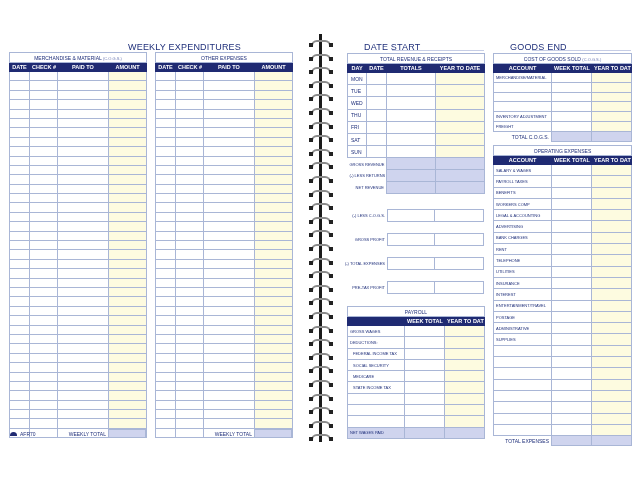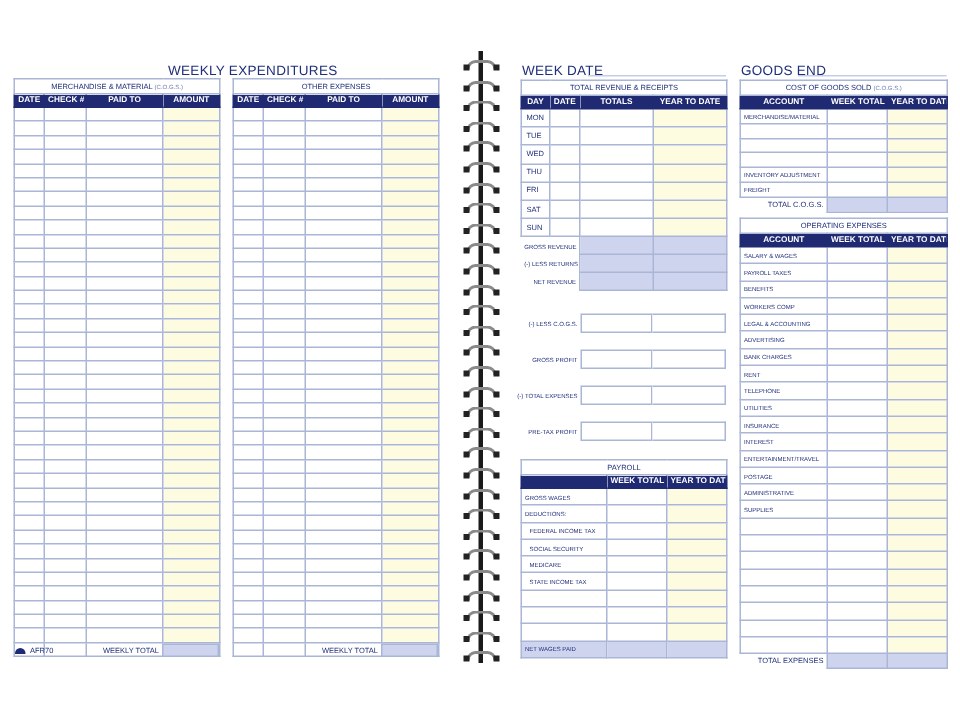--- a/index.html
+++ b/index.html
@@ -1,20 +1,20 @@
 <!DOCTYPE html>
 <html><head>
 <meta charset="utf-8">
 <style>
   * { box-sizing: border-box; margin: 0; padding: 0; }
   html, body { width: 640px; height: 480px; background: #ffffff; overflow: hidden; }
   body { position: relative; font-family: "Liberation Sans", sans-serif; color: #1f2f7a; }
 
   .abs { position: absolute; }
-  .title { font-size: 9px; letter-spacing: 0.2px; color: #1f2f7a; }
+  .title { font-size: 9px; letter-spacing: 0.2px; color: #1f2f7a; margin-left: 16px; }
   .title-line { position: absolute; height: 1px; background: #c6cde6; }
 
   table.grid { border-collapse: collapse; table-layout: fixed; position: absolute; }
   table.grid td, table.grid th { border: 1px solid #a9b6d6; padding: 0 2px; overflow: hidden; white-space: nowrap; }
   table.grid .cap td { height: 10px; font-size: 5px; text-align: center; color: #1f2f7a; font-weight: normal; border-color: #a9b6d6; }
   table.grid .hdr th { background: #1f2a72; color: #ffffff; font-size: 5.5px; font-weight: bold; height: 9px; text-align: center; border-color: #1f2a72; }
   table.grid td.yel { background: #fdfbe0; }
   table.grid td.lav { background: #cfd4ee; }
   table.grid td.lbl { font-size: 4px; color: #1f2f7a; text-align: left; }
   table.grid td.lbl.in { padding-left: 5px; }
@@ -713,21 +713,21 @@
       <div class="hole-r"></div>
     </div>
     <div class="coil" style="top: 400.4px;">
       <div class="arc"></div>
       <div class="hole-l"></div>
       <div class="hole-r"></div>
     </div>
   </div>
 
 <div>
-  <div class="abs title" style="left:348px; top:42px;">WEEK DATE</div>
+  <div class="abs title" style="left:348px; top:42px;">DATE START</div>
   <div class="title-line" style="left:392px; top:50px; width:92px;"></div>
 
   <table class="grid" style="left:347px; top:53px; width:137px;">
     <colgroup>
         <col style="width:19px">
         <col style="width:20px">
         <col style="width:49px">
         <col style="width:49px">
       </colgroup>
     <tbody>

